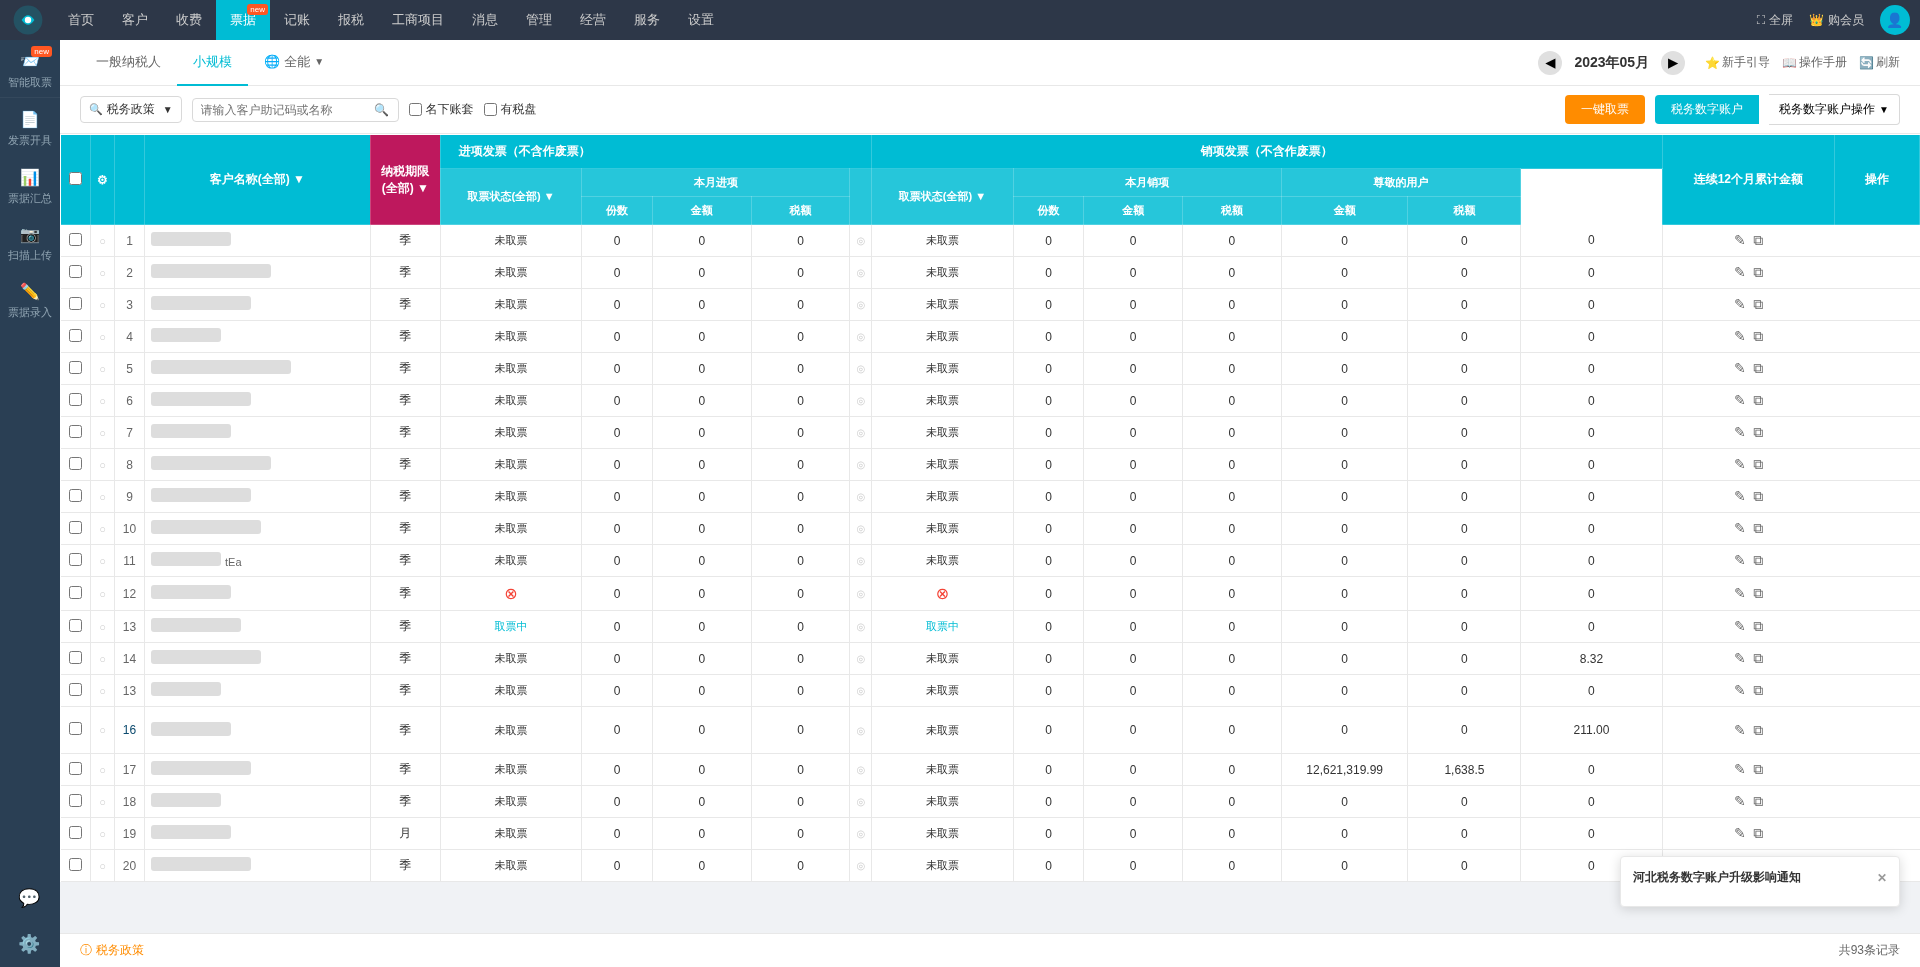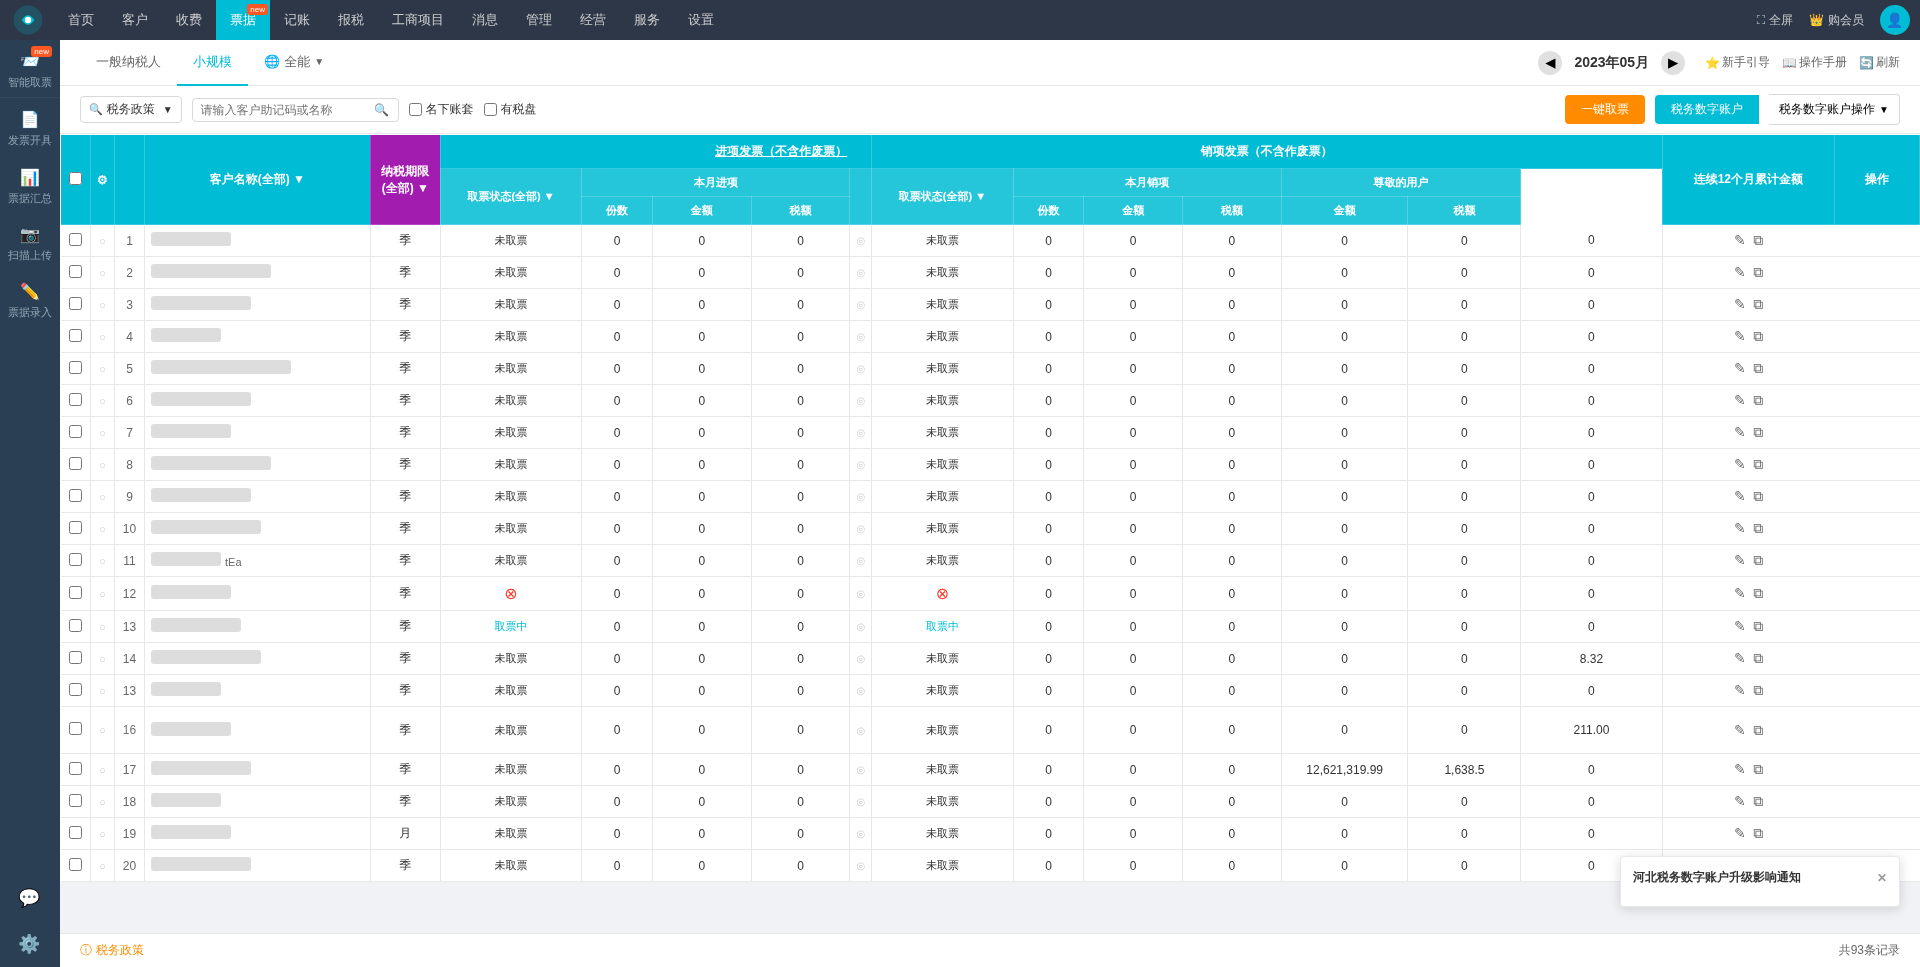--- a/index.html
+++ b/index.html
@@ -176,24 +176,24 @@
             <th rowspan="3" style="background:#00bcd4;color:#fff;padding:8px 6px;border:1px solid rgba(255,255,255,0.2);width:30px;">
               <input type="checkbox" style="">
             </th>
             <th rowspan="3" style="background:#00bcd4;color:#fff;padding:8px 6px;border:1px solid rgba(255,255,255,0.2);width:24px;">
               <span style="cursor:pointer;">⚙</span>
             </th>
             <th rowspan="3" style="background:#00bcd4;color:#fff;padding:8px 6px;border:1px solid rgba(255,255,255,0.2);width:30px;"></th>
             <th rowspan="3" style="background:#00bcd4;color:#fff;padding:8px 6px;border:1px solid rgba(255,255,255,0.2);min-width:160px;text-align:center;cursor:pointer;">
               <span>客户名称(全部) ▼</span>
             </th>
-            <th rowspan="3" style="background:#a21caf;color:#fff;padding:8px 6px;border:1px solid rgba(255,255,255,0.2);width:70px;cursor:pointer;">
+            <th rowspan="3" style="background:#be185d;color:#fff;padding:8px 6px;border:1px solid rgba(255,255,255,0.2);width:70px;cursor:pointer;">
               <span>纳税期限(全部) ▼</span>
             </th>
-            <th colspan="5" style="background:#00bcd4;color:#fff;padding:8px 24px;border:1px solid rgba(255,255,255,0.2);text-align:right;text-decoration:underline;">
+            <th colspan="5" style="background:#00bcd4;color:#fff;padding:8px 18px;border:1px solid rgba(255,255,255,0.2);text-align:left;">
               <span>进项发票（不含作废票）</span>
             </th>
             <th colspan="7" style="background:#00bcd4;color:#fff;padding:8px 6px;border:1px solid rgba(255,255,255,0.2);text-align:center;">
               <span>销项发票（不含作废票）</span>
             </th>
             <th rowspan="3" style="background:#00bcd4;color:#fff;padding:8px 6px;border:1px solid rgba(255,255,255,0.2);min-width:100px;text-align:center;">
               <span>连续12个月累计金额</span>
             </th>
             <th rowspan="3" style="background:#00bcd4;color:#fff;padding:8px 6px;border:1px solid rgba(255,255,255,0.2);min-width:60px;text-align:center;">
               <span>操作</span>
@@ -618,21 +618,21 @@
     <td style="padding:7px 6px;text-align:center;min-width:60px;">
       <span style="color:#666;cursor:pointer;font-size:14px;padding:2px;">✎</span>
       <span style="color:#666;cursor:pointer;font-size:14px;padding:2px;">⧉</span>
     </td>
   </tr>
             <tr style="border-bottom: 1px solid rgb(232, 232, 232);">
     <td style="padding:7px 6px;text-align:center;border-right:1px solid #e8e8e8;width:30px;">
       <input type="checkbox" style="">
     </td>
     <td style="padding:7px 6px;text-align:center;border-right:1px solid #e8e8e8;width:24px;color:#ccc;font-size:11px;">○</td>
-    <td style="padding:16px 6px;text-align:center;border-right:1px solid #e8e8e8;width:30px;color:#737373;">16</td>
+    <td style="padding:16px 6px;text-align:center;border-right:1px solid #e8e8e8;width:30px;color:#0c4a6e;">16</td>
     <td style="padding:7px 6px;text-align:left;border-right:1px solid #e8e8e8;min-width:160px;"><span style="display:inline-block;background:#ddd;border-radius:3px;height:14px;width:80px;"></span></td>
     <td style="padding:7px 6px;text-align:center;border-right:1px solid #e8e8e8;width:50px;">季</td>
     <td style="padding:7px 6px;text-align:center;border-right:1px solid #e8e8e8;min-width:70px;"><span style="color:#333;font-size:11px;">未取票</span></td>
     <td style="padding:7px 6px;text-align:center;border-right:1px solid #e8e8e8;min-width:50px;">0</td>
     <td style="padding:7px 6px;text-align:center;border-right:1px solid #e8e8e8;min-width:70px;">0</td>
     <td style="padding:7px 6px;text-align:center;border-right:1px solid #e8e8e8;min-width:70px;">0</td>
     <td style="padding:7px 6px;text-align:center;border-right:1px solid #e8e8e8;width:20px;color:#ccc;font-size:10px;">◎</td>
     <td style="padding:7px 6px;text-align:center;border-right:1px solid #e8e8e8;min-width:70px;"><span style="color:#333;font-size:11px;">未取票</span></td>
     <td style="padding:7px 6px;text-align:center;border-right:1px solid #e8e8e8;min-width:50px;">0</td>
     <td style="padding:7px 6px;text-align:center;border-right:1px solid #e8e8e8;min-width:70px;">0</td>

